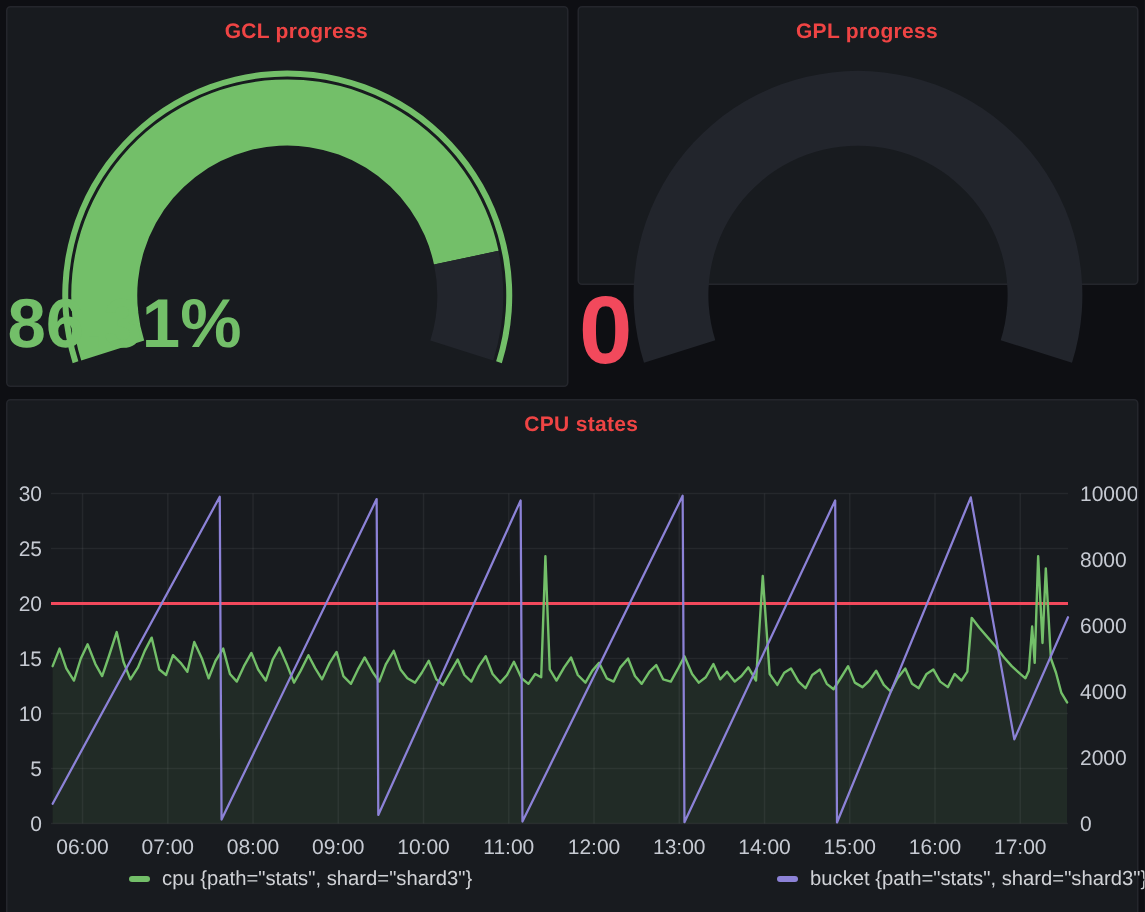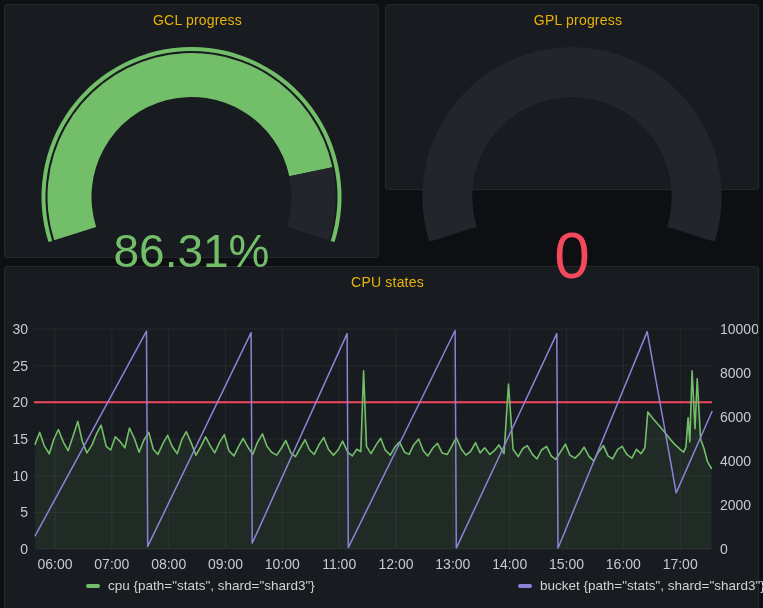--- a/index.html
+++ b/index.html
@@ -10,27 +10,27 @@
   }
   .panel{
     position:absolute;background:#181b1f;border:1px solid #24262c;
     border-radius:3px;box-sizing:border-box;
   }
   #panel-gcl{left:4px;top:4px;width:375px;height:254px;}
   #panel-gpl{left:385px;top:4px;width:374px;height:186px;}
   #panel-cpu{left:4px;top:266px;width:755px;height:410px;}
   .panel-title{
     position:absolute;top:7px;left:12px;right:0;text-align:center;
-    font-size:14px;font-weight:normal;color:#eab308;letter-spacing:.2px;
+    font-size:14px;font-weight:bold;color:#ef4444;letter-spacing:.2px;
     cursor:pointer;z-index:3;
   }
   .gauge-svg,.chart-svg{position:absolute;left:0;top:0;}
   .gauge-value{
-    position:absolute;left:0;right:0;text-align:center;font-weight:normal;
-    line-height:1;z-index:2;margin-top:36px;
+    position:absolute;left:0;right:0;text-align:left;font-weight:bold;
+    line-height:1;z-index:2;
   }
   #gcl-value{top:187px;font-size:46px;}
   #gpl-value{top:183px;font-size:64px;}
   .legend-item{
     position:absolute;top:311px;display:flex;align-items:center;
     font-size:13.5px;color:#d0d2d6;cursor:pointer;z-index:3;white-space:nowrap;
   }
   #legend-cpu{left:81px;}
   #legend-bucket{left:513px;}
   .legend-marker{width:14px;height:4px;border-radius:2px;margin-right:8px;flex:0 0 auto;}

